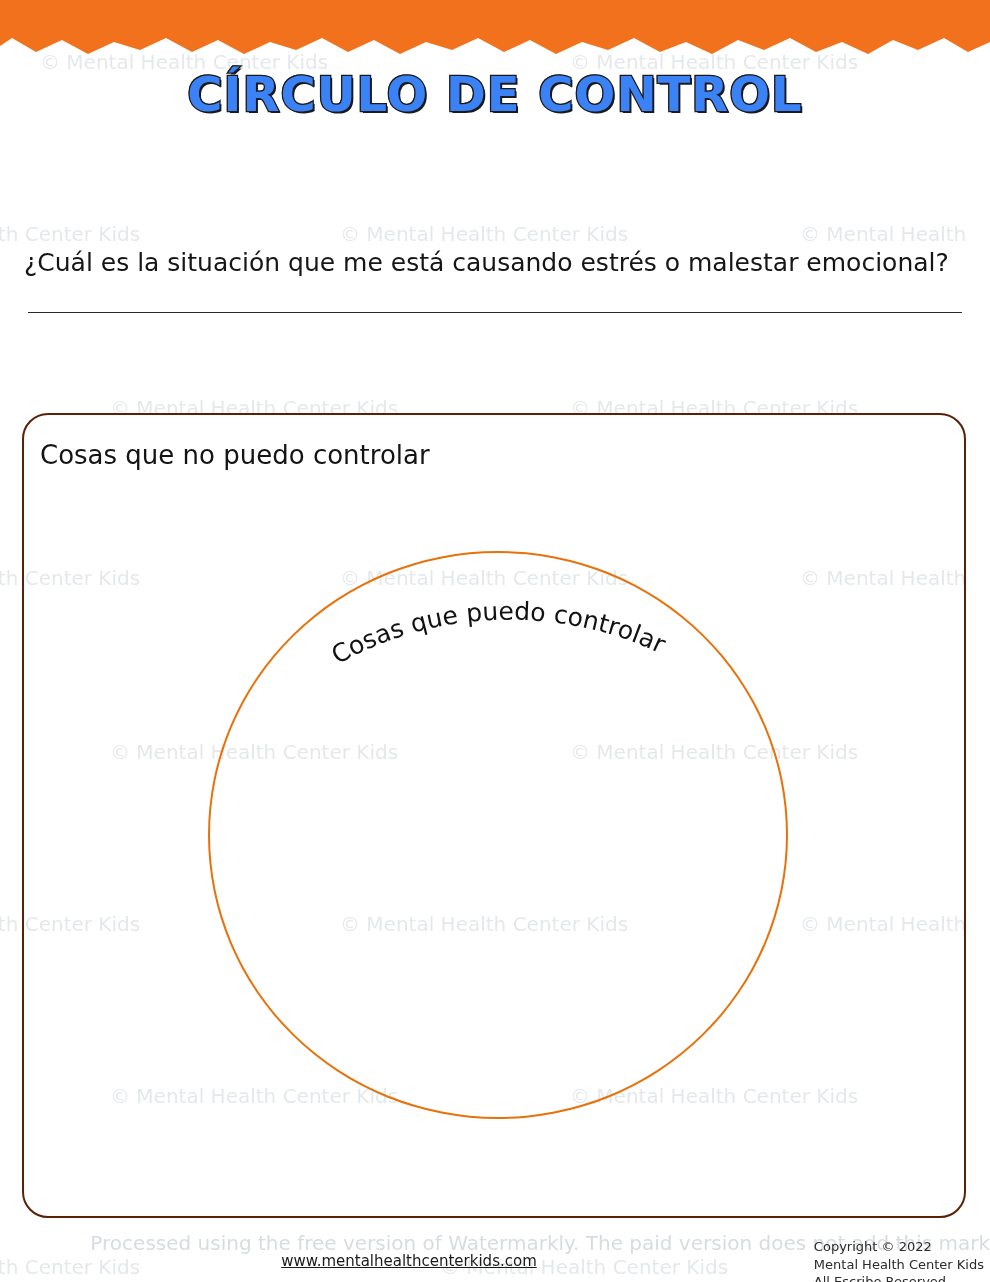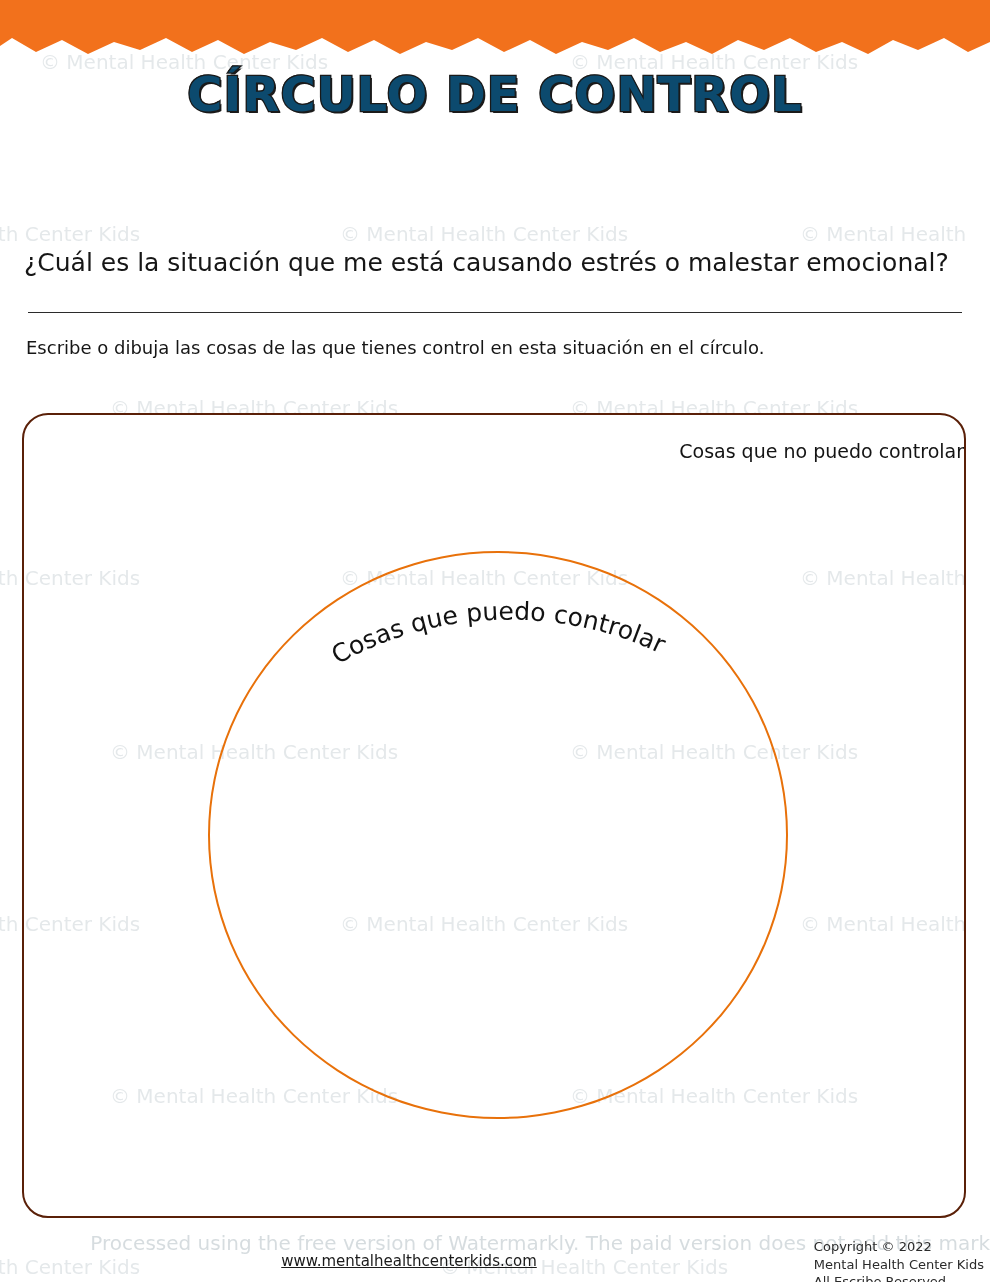--- a/index.html
+++ b/index.html
@@ -37,21 +37,21 @@
     left: 0;
     top: 66px;
     width: 990px;
     text-align: center;
   }
   .title-line {
     font-family: "DejaVu Sans", sans-serif;
     font-weight: bold;
     font-size: 48px;
     letter-spacing: 1px;
-    color: #0c4a6e;
+    color: #3b82f6;
     text-transform: uppercase;
     line-height: 1.18;
     -webkit-text-stroke: 2.5px #1a1a1a;
     paint-order: stroke fill;
     text-shadow:
       2px 2px 0 #1a1a1a,
       -1px -1px 0 #1a1a1a;
   }
 
   
@@ -92,23 +92,24 @@
     border: 2.5px solid #5a2008;
     border-radius: 26px;
     box-sizing: border-box;
     background: transparent;
   }
   .outer-label {
     position: absolute;
     left: 0;
     top: 25px;
     width: 100%;
-    text-align: right;
-    font-size: 19px;
+    text-align: left;
+    font-size: 26px;
     color: #141414;
+    padding-left: 16px;
   }
 
   
   .circle {
     position: absolute;
     left: 184px;
     top: 136px;
     width: 580px;
     height: 568px;
     border: 2.5px solid #E8710A;
@@ -209,21 +210,20 @@
     <div class="wm" style="left:800px; top:912px;">© Mental Health</div>
     <div class="wm" style="left:110px; top:1084px;">© Mental Health Center Kids</div>
     <div class="wm" style="left:570px; top:1084px;">© Mental Health Center Kids</div>
     <div class="wm" style="left:-20px; top:1255px;">alth Center Kids</div>
     <div class="wm" style="left:440px; top:1255px;">© Mental Health Center Kids</div>
   </div>
 
   <div class="question">¿Cuál es la situación que me está causando estrés o malestar emocional?</div>
   <div class="answer-rule"></div>
 
-  <div class="instr instr-1">Escribe o dibuja las cosas de las que tienes control en esta situación en el círculo.</div>
 
   <div class="box">
     <div class="outer-label">Cosas que no puedo controlar</div>
 
     <div class="circle"></div>
 
     <svg class="arc-label" viewBox="0 0 660 260" xmlns="http://www.w3.org/2000/svg">
       <defs>
         <path id="arcpath" d="M 70,210 A 300,250 0 0 1 600,190" fill="none"></path>
       </defs>

